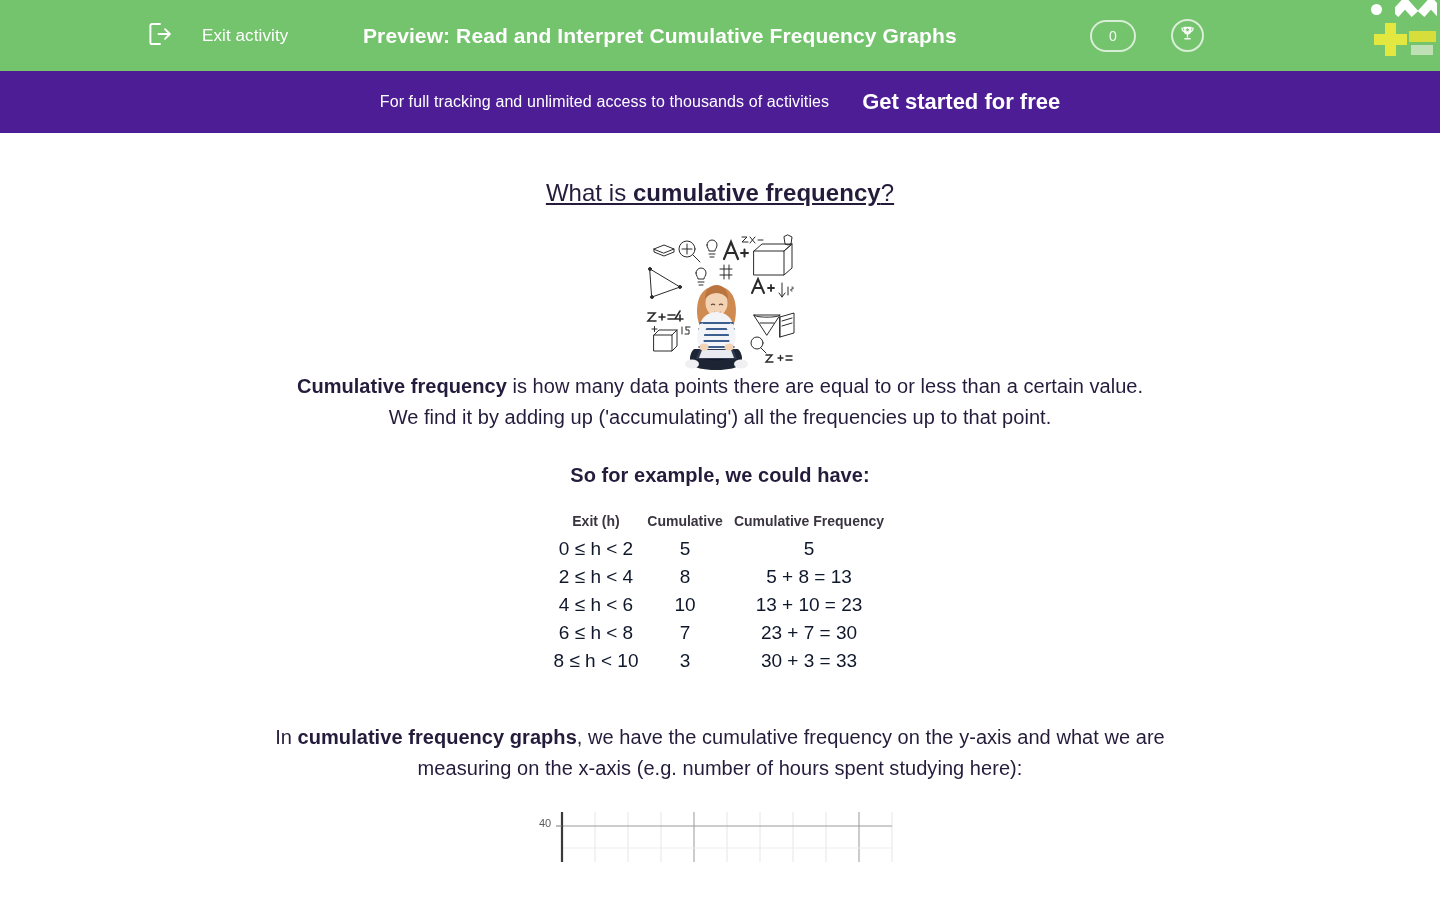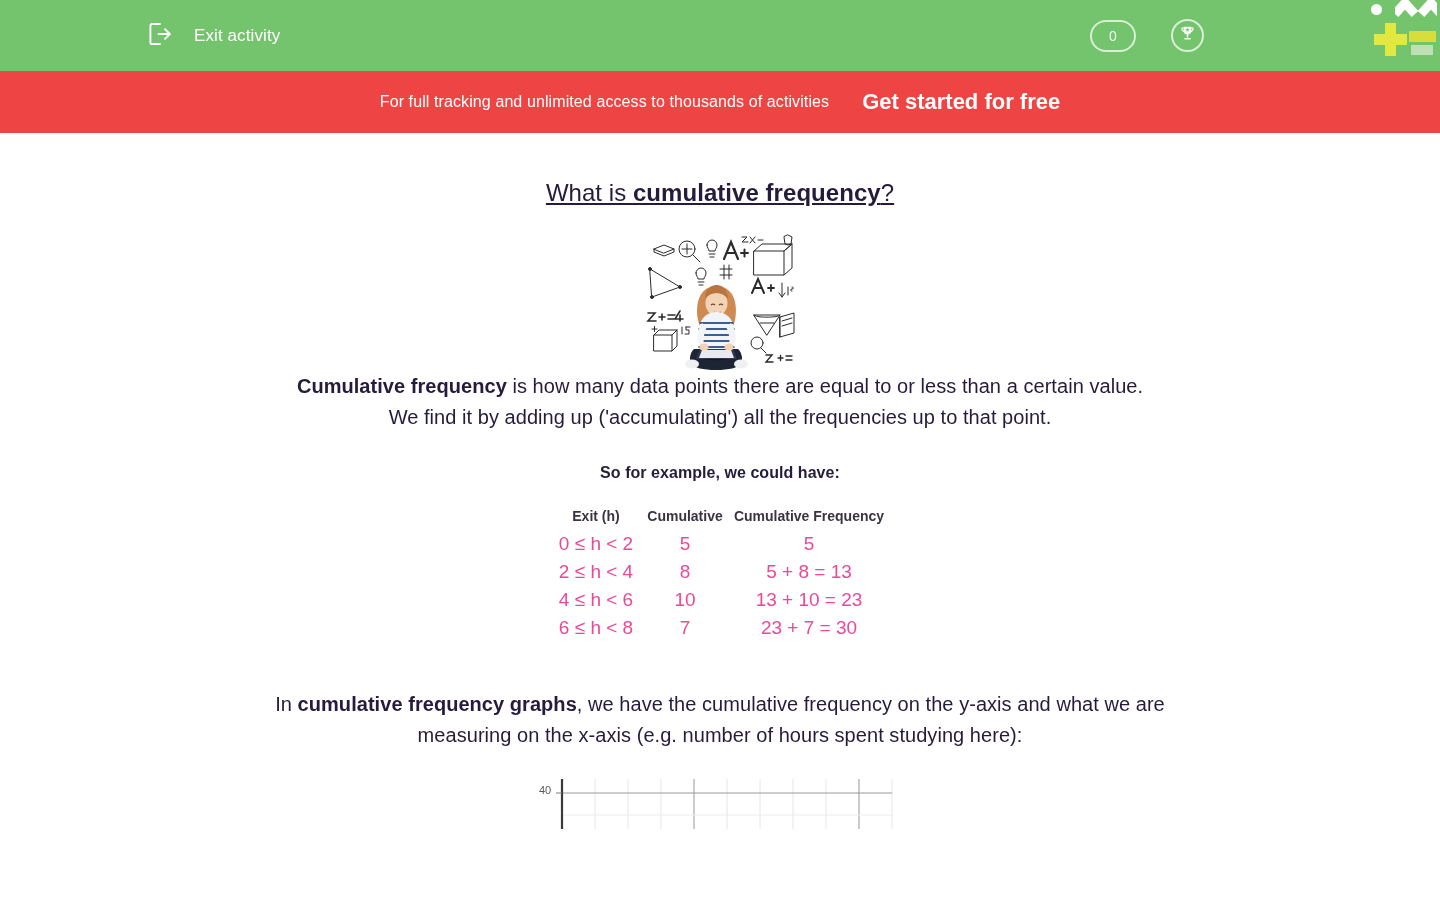--- a/index.html
+++ b/index.html
@@ -20,21 +20,21 @@
     display: flex;
     align-items: center;
     overflow: hidden;
   }
 
   .exit-activity {
     position: absolute;
     left: 148px;
     display: flex;
     align-items: center;
-    gap: 18px;
+    gap: 26px;
     cursor: pointer;
   }
   .exit-icon { display: block; }
   .exit-label {
     color: #ffffff;
     font-size: 17px;
     letter-spacing: .1px;
     white-space: nowrap;
   }
 
@@ -104,21 +104,21 @@
   }
   .deco-bar-w {
     left: 1411px; top: 45px;
     width: 22px; height: 10px;
     background: #bfe0b4;
   }
 
   
   .promo {
     height: 62px;
-    background: #ef4444;
+    background: #4c1d95;
     display: flex;
     align-items: center;
     justify-content: center;
     gap: 28px;
   }
   .promo-text {
     color: #ffffff;
     font-size: 16px;
     letter-spacing: .1px;
   }
@@ -156,41 +156,41 @@
 
   .lead {
     font-size: 20px;
     line-height: 31px;
     letter-spacing: .05px;
   }
   .lead b { font-weight: bold; }
 
   .example-line {
     margin-top: 31px;
-    font-size: 16px;
+    font-size: 20px;
     font-weight: bold;
     letter-spacing: .05px;
   }
 
   
   .freq-table {
     margin: 26px auto 0;
     border-collapse: collapse;
   }
   .freq-table th {
     font-size: 14px;
     font-weight: bold;
     padding: 0 0 6px 0;
     white-space: nowrap;
     color: #3a3440;
   }
   .freq-table td {
     font-size: 19px;
     padding: 3px 0;
-    color: #ec4899;
+    color: #0f172a;
     white-space: nowrap;
     margin-top: 24px;
   }
   .col-hours  { width: 96px; text-align: center; }
   .col-freq   { width: 82px; text-align: center; }
   .col-cum    { width: 166px; text-align: center; }
 
   .closing {
     margin-top: 47px;
     font-size: 20px;
@@ -227,20 +227,21 @@
     <span class="exit-icon">
       <svg width="28" height="26" viewBox="0 0 28 26" fill="none">
         <path d="M12 3H4a1.6 1.6 0 0 0-1.6 1.6v16.8A1.6 1.6 0 0 0 4 23h8" stroke="#ffffff" stroke-width="1.9" stroke-linecap="round" stroke-linejoin="round"></path>
         <path d="M17 8.2l4.8 4.8-4.8 4.8" stroke="#ffffff" stroke-width="1.9" stroke-linecap="round" stroke-linejoin="round"></path>
         <path d="M10.5 13h11" stroke="#ffffff" stroke-width="1.9" stroke-linecap="round"></path>
       </svg>
     </span>
     <span class="exit-label">Exit activity</span>
   </div>
 
+  <div class="header-title">Preview: Read and Interpret Cumulative Frequency Graphs</div>
 
   <div class="score-badge">
     <span>0</span>
   </div>
 
   <div class="trophy-badge">
     <span>
       <svg width="19" height="19" viewBox="0 0 20 20" fill="none">
         <path d="M6 3h8v4.2a4 4 0 0 1-8 0V3z" fill="#ffffff" fill-opacity=".92"></path>
         <path d="M6 4.2H4.1c0 2.2.9 3.4 2.3 3.8M14 4.2h1.9c0 2.2-.9 3.4-2.3 3.8" stroke="#ffffff" stroke-opacity=".92" stroke-width="1.2" stroke-linecap="round"></path>
@@ -401,20 +402,25 @@
       </tr>
       <tr>
         <td class="col-hours">4 ≤ h &lt; 6</td>
         <td class="col-freq">10</td>
         <td class="col-cum">13 + 10 = 23</td>
       </tr>
       <tr>
         <td class="col-hours">6 ≤ h &lt; 8</td>
         <td class="col-freq">7</td>
         <td class="col-cum">23 + 7 = 30</td>
+      </tr>
+      <tr>
+        <td class="col-hours">8 ≤ h &lt; 10</td>
+        <td class="col-freq">3</td>
+        <td class="col-cum">30 + 3 = 33</td>
       </tr>
     </tbody>
   </table>
 
   <div class="closing">
     <span>In </span><b>cumulative frequency graphs</b><span>, we have the cumulative frequency on the y-axis and what we are</span><br>
     <span>measuring on the x-axis (e.g. number of hours spent studying here):</span>
   </div>
 
   <div class="graph-wrap">

